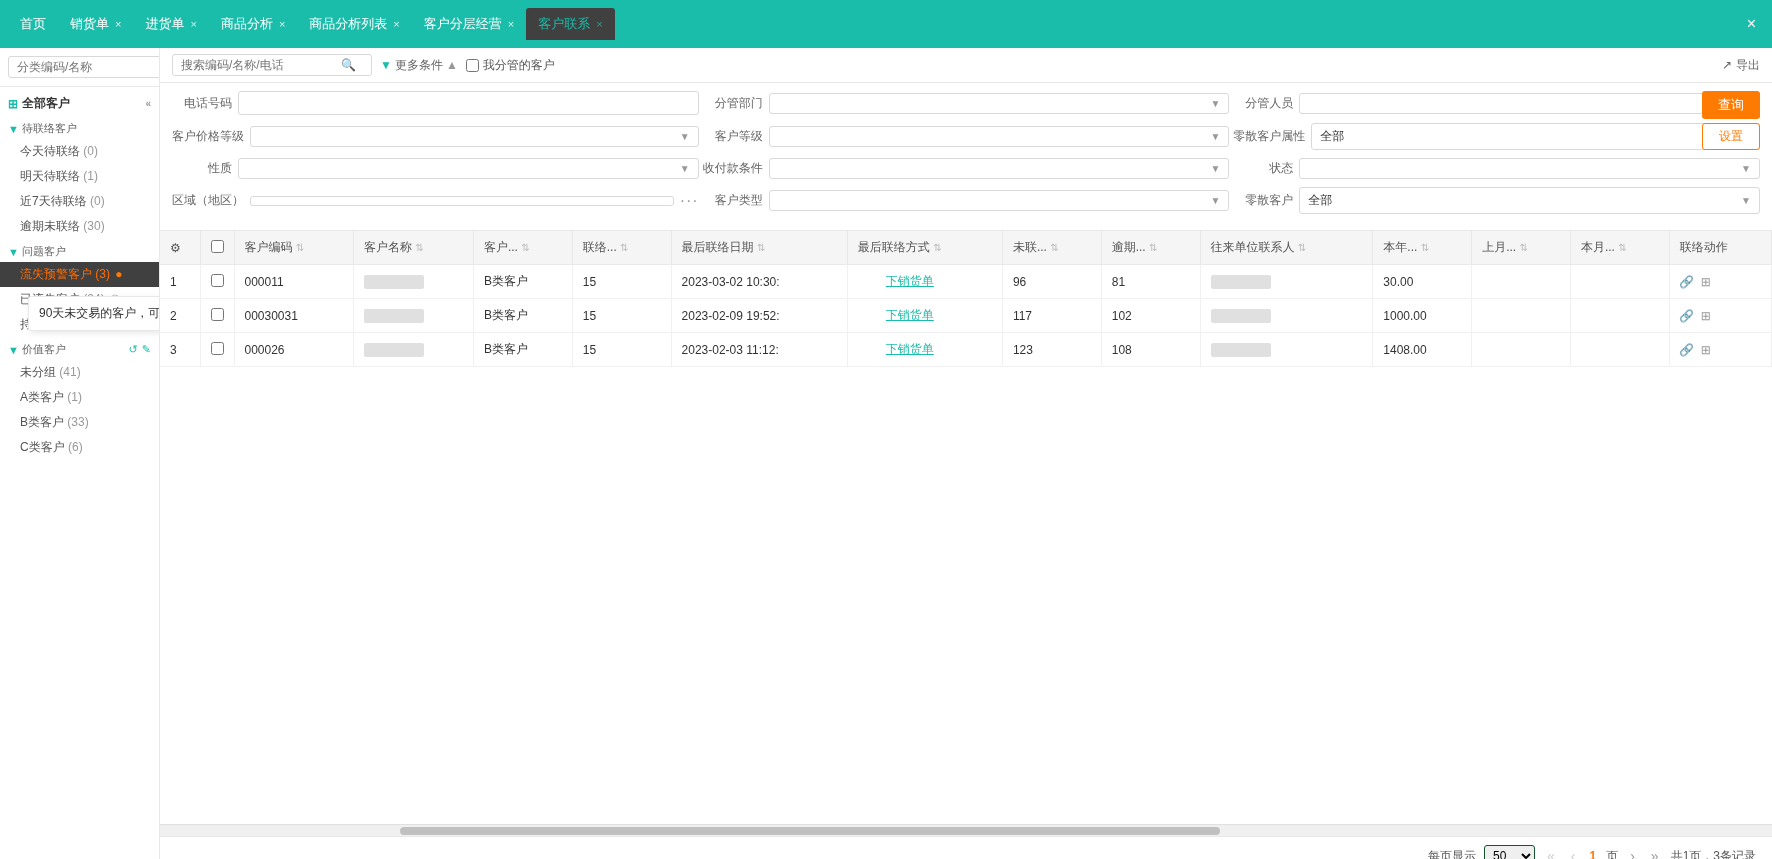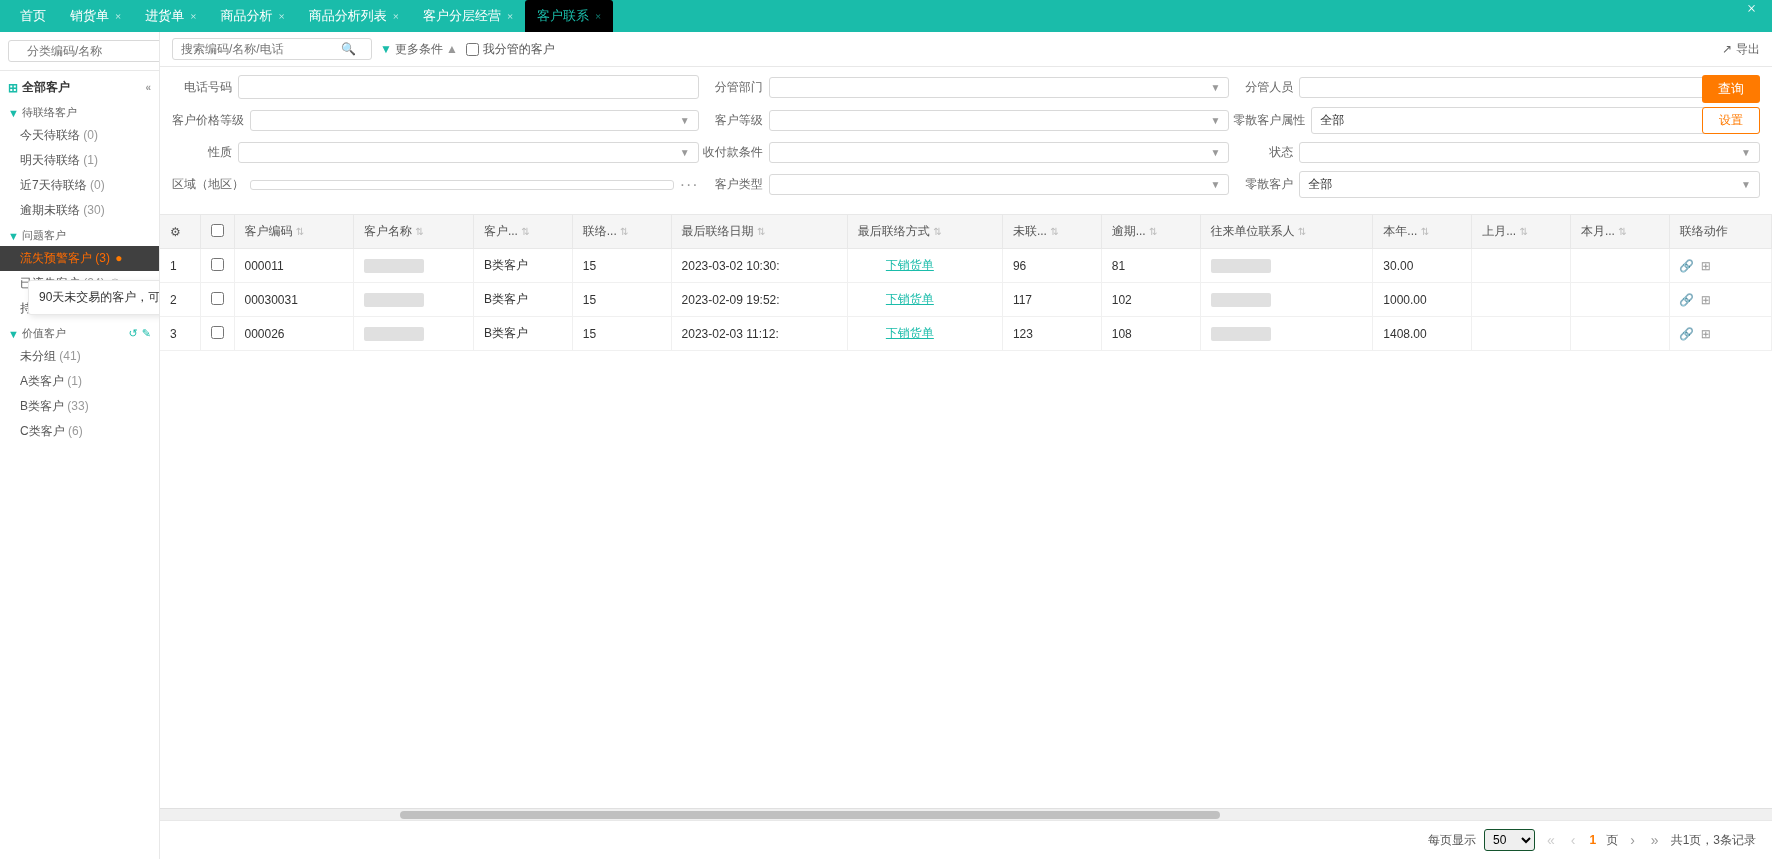--- a/index.html
+++ b/index.html
@@ -1,38 +1,38 @@
 <!DOCTYPE html>
 <html><head>
   <meta charset="utf-8">
   <style>
     * { margin: 0; padding: 0; box-sizing: border-box; }
     body { font-family: 'Microsoft YaHei', Arial, sans-serif; font-size: 12px; background: #f5f5f5; width: 1772px; height: 859px; overflow: hidden; }
 
     
     .top-nav {
       background: #1abcaa;
-      height: 32px;
-      display: flex;
+      height: 48px;
+      display: flex;
+      align-items: center;
       padding: 0 8px;
       color: white;
-      font-family: Liberation Serif, serif;
     }
     .top-nav .nav-tab {
       padding: 0 12px;
       height: 32px;
       display: flex;
       align-items: center;
       cursor: pointer;
       font-size: 13px;
       color: white;
       white-space: nowrap;
     }
     .top-nav .nav-tab.active {
-      background: #000000;
+      background: #404040;
       color: #1abcaa;
       border-radius: 3px 3px 0 0;
     }
     .top-nav .nav-tab .close-x {
       margin-left: 6px;
       font-size: 11px;
       opacity: 0.8;
     }
     .top-nav .spacer { flex: 1; }
     .top-nav .close-btn {
@@ -61,21 +61,21 @@
       padding: 8px;
       border-bottom: 1px solid #e8e8e8;
       display: flex;
       align-items: center;
       gap: 6px;
     }
     .sidebar-search input {
       flex: 1;
       border: 1px solid #d9d9d9;
       border-radius: 3px;
-      padding: 3px 18px;
+      padding: 3px 8px;
       font-size: 12px;
       outline: none;
     }
     .sidebar-section-title {
       display: flex;
       align-items: center;
       padding: 8px 8px 4px 8px;
       font-weight: bold;
       color: #333;
       cursor: pointer;

